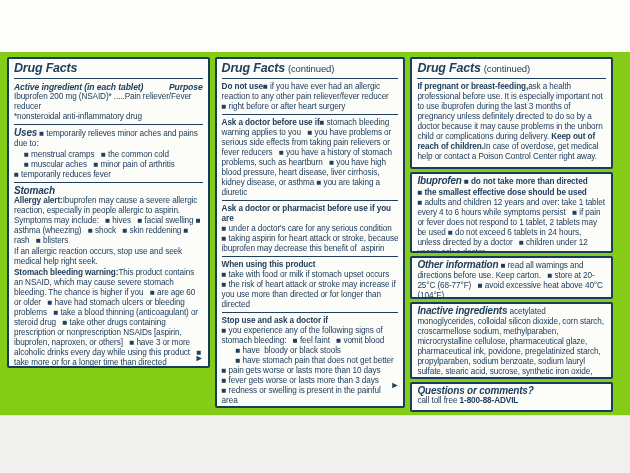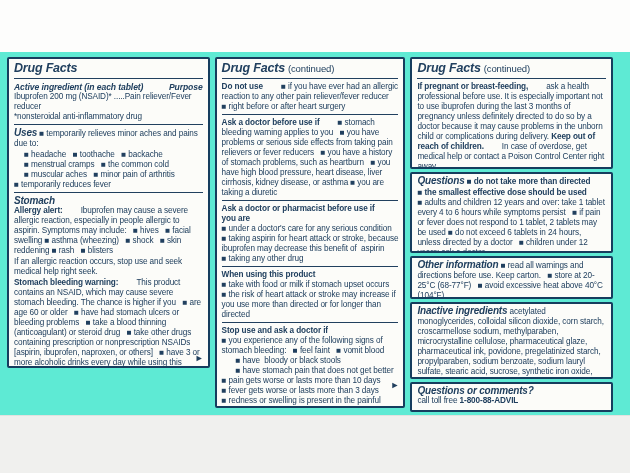--- a/index.html
+++ b/index.html
@@ -6,21 +6,21 @@
   body{
     width:630px;height:473px;
     background:#ffffff;
     font-family:"Liberation Sans", sans-serif;
     position:relative;
     overflow:hidden;
   }
   .top-strip{height:52px;background:#fdfdfc;}
   .band{
     height:363px;box-sizing:border-box;
-    background:#5eead4;
+    background:#84cc16;
     display:flex;gap:5px;
     padding:5px 17px 3px 7px;
   }
   .bottom-strip{height:58px;background:#f0f0ee;border-top:1px solid #e2e2df;}
   .col{display:flex;flex-direction:column;gap:3px;}
   .col1{width:206px;}
   .col2{width:194px;}
   .col3{width:206px;}
   .box{
     background:#fcfcf9;
@@ -34,21 +34,21 @@
     letter-spacing:-0.1px;
     overflow:hidden;
     position:relative;
   }
   .title{font-size:12.5px;font-weight:bold;font-style:italic;line-height:15px;letter-spacing:-0.2px;}
   .title-row{display:flex;align-items:baseline;gap:3px;line-height:15px;}
   .cont{font-size:9.5px;}
   .rule{border-top:1.6px solid #21405f;margin:2px 0 3px 0;height:0;}
   .h2{font-weight:bold;font-style:italic;font-size:8.6px;}
   .h3{font-weight:bold;font-style:italic;font-size:10px;letter-spacing:-0.2px;}
-  .lbl{font-weight:bold;margin-right:18px;}
+  .lbl{font-weight:bold;margin-right:0;}
   .t{white-space:pre-wrap;}
   .p{margin:0 0 1px 0;}
   .row-between{display:flex;justify-content:space-between;align-items:flex-end;}
   .ind{padding-left:10px;}
   .ind2{padding-left:14px;}
   .cont-arrow{
     position:absolute;right:4px;bottom:3px;
     font-size:9px;line-height:9px;
   }
   .sec{margin:0;}
@@ -74,21 +74,20 @@
         <div class="t">*nonsteroidal anti-inflammatory drug</div>
       </div>
 
       <div class="rule"></div>
 
       <div class="sec">
         <div class="p">
           <span class="h3">Uses</span>
           <span class="t">■ temporarily relieves minor aches and pains due to:</span>
         </div>
-        <div class="t ind">■ headache   ■ toothache   ■ backache</div>
         <div class="t ind">■ menstrual cramps   ■ the common cold</div>
         <div class="t ind">■ muscular aches   ■ minor pain of arthritis</div>
         <div class="t">■ temporarily reduces fever</div>
       </div>
 
       <div class="rule"></div>
 
       <div class="sec">
         <div class="h3">Stomach</div>
         <div class="p">
@@ -121,21 +120,20 @@
       <div class="sec">
         <span class="lbl">Ask a doctor before use if</span><span class="t">■ stomach bleeding warning applies to you   ■ you have problems or serious side effects from taking pain relievers or fever reducers   ■ you have a history of stomach problems, such as heartburn   ■ you have high blood pressure, heart disease, liver cirrhosis, kidney disease, or asthma ■ you are taking a diuretic</span>
       </div>
 
       <div class="rule"></div>
 
       <div class="sec">
         <div class="lbl">Ask a doctor or pharmacist before use if you are</div>
         <div class="t">■ under a doctor's care for any serious condition</div>
         <div class="t">■ taking aspirin for heart attack or stroke, because ibuprofen may decrease this benefit of  aspirin</div>
-        <div class="t">■ taking any other drug</div>
       </div>
 
       <div class="rule"></div>
 
       <div class="sec">
         <div class="lbl">When using this product</div>
         <div class="t">■ take with food or milk if stomach upset occurs</div>
         <div class="t">■ the risk of heart attack or stroke may increase if you use more than directed or for longer than directed</div>
       </div>
 
@@ -165,21 +163,21 @@
       </div>
       <div class="rule"></div>
       <div>
         <span class="lbl">If pregnant or breast-feeding,</span><span class="t">ask a health professional before use. It is especially important not to use ibuprofen during the last 3 months of pregnancy unless definitely directed to do so by a doctor because it may cause problems in the unborn child or complications during delivery.</span>
         <span class="lbl">Keep out of reach of children.</span><span class="t">In case of overdose, get medical help or contact a Poison Control Center right away.</span>
       </div>
     </div>
 
     <div class="box" style="height:81px;">
       <div class="p">
-        <span class="h3">Questions</span>
+        <span class="h3">Ibuprofen</span>
         <b class="t">■ do not take more than directed</b>
       </div>
       <div><b class="t">■ the smallest effective dose should be used</b></div>
       <div class="t">■ adults and children 12 years and over: take 1 tablet every 4 to 6 hours while symptoms persist   ■ if pain or fever does not respond to 1 tablet, 2 tablets may be used ■ do not exceed 6 tablets in 24 hours, unless directed by a doctor   ■ children under 12 years: ask a doctor</div>
     </div>
 
     <div class="box" style="height:43px;">
       <span class="h3">Other information</span>
       <span class="t">■ read all warnings and directions before use. Keep carton.   ■ store at 20-25°C (68-77°F)   ■ avoid excessive heat above 40°C (104°F)</span>
     </div>

